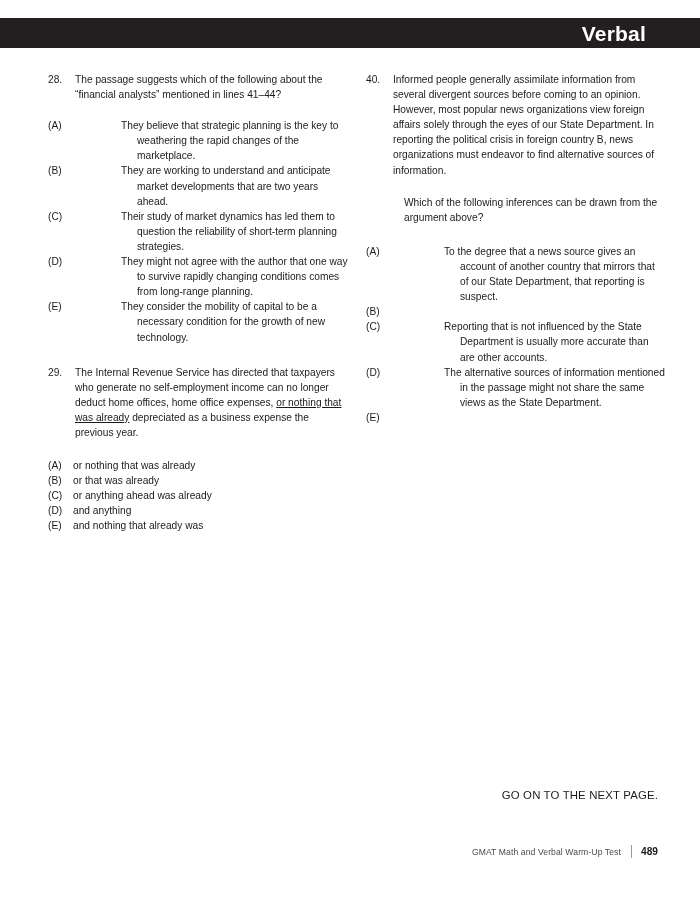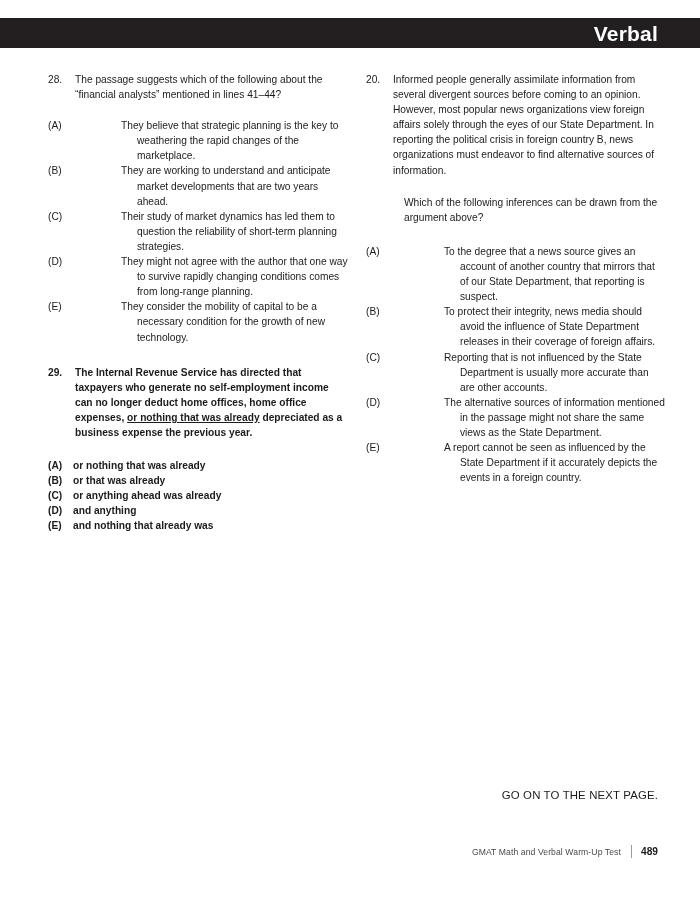--- a/index.html
+++ b/index.html
@@ -21,21 +21,21 @@
     position: absolute;
     left: 0;
     top: 18px;
     width: 700px;
     height: 30px;
     background: #231f20;
     display: flex;
     align-items: center;
     justify-content: flex-end;
     box-sizing: border-box;
-    padding-right: 42px;
+    padding-right: 54px;
   }
   .header-title {
     color: #ffffff;
     font-size: 21px;
     font-weight: bold;
     letter-spacing: 0.2px;
     line-height: 1;
   }
 
   
@@ -193,21 +193,21 @@
           <span class="choice-label">(D)</span>
           <span class="choice-text hang">They might not agree with the author that one way to survive rapidly changing conditions comes from long-range planning.</span>
         </div>
         <div class="choice choice-left">
           <span class="choice-label">(E)</span>
           <span class="choice-text hang">They consider the mobility of capital to be a necessary condition for the growth of new technology.</span>
         </div>
       </div>
     </div>
 
-    <div class="question" style="margin-top:16px;font-weight:bold;">
+    <div class="question" style="margin-top:16px;">
       <div class="q-stem">
         <span class="q-number">29.</span>
         <span class="q-text"><span>The Internal Revenue Service has directed that taxpayers who generate no self-employment income can no longer deduct home offices, home office expenses, </span><u class="ul">or nothing that was already</u><span> depreciated as a business expense the previous year.</span></span>
       </div>
       <div class="choices tight">
         <div class="choice choice-left">
           <span class="choice-label">(A)</span>
           <span class="choice-text flat">or nothing that was already</span>
         </div>
         <div class="choice choice-left">
@@ -228,44 +228,42 @@
         </div>
       </div>
     </div>
 
   </div>
 
   <div class="column column-right">
 
     <div class="question">
       <div class="q-stem">
-        <span class="q-number">20.</span>
+        <span class="q-number">40.</span>
         <span class="q-text">Informed people generally assimilate information from several divergent sources before coming to an opinion. However, most popular news organizations view foreign affairs solely through the eyes of our State Department. In reporting the political crisis in foreign country B, news organizations must endeavor to find alternative sources of information.</span>
       </div>
       <div class="q-subprompt">Which of the following inferences can be drawn from the argument above?</div>
       <div class="choices" style="margin-top:19px;">
         <div class="choice choice-right">
           <span class="choice-label">(A)</span>
           <span class="choice-text hang">To the degree that a news source gives an account of another country that mirrors that of our State Department, that reporting is suspect.</span>
         </div>
         <div class="choice choice-right">
           <span class="choice-label">(B)</span>
-          <span class="choice-text hang">To protect their integrity, news media should avoid the influence of State Department releases in their coverage of foreign affairs.</span>
         </div>
         <div class="choice choice-right">
           <span class="choice-label">(C)</span>
           <span class="choice-text hang">Reporting that is not influenced by the State Department is usually more accurate than are other accounts.</span>
         </div>
         <div class="choice choice-right">
           <span class="choice-label">(D)</span>
           <span class="choice-text hang">The alternative sources of information mentioned in the passage might not share the same views as the State Department.</span>
         </div>
         <div class="choice choice-right">
           <span class="choice-label">(E)</span>
-          <span class="choice-text hang">A report cannot be seen as influenced by the State Department if it accurately depicts the events in a foreign country.</span>
         </div>
       </div>
     </div>
 
   </div>
 </div>
 
 <div class="goon">GO ON TO THE NEXT PAGE.</div>
 
 <div class="footer">

